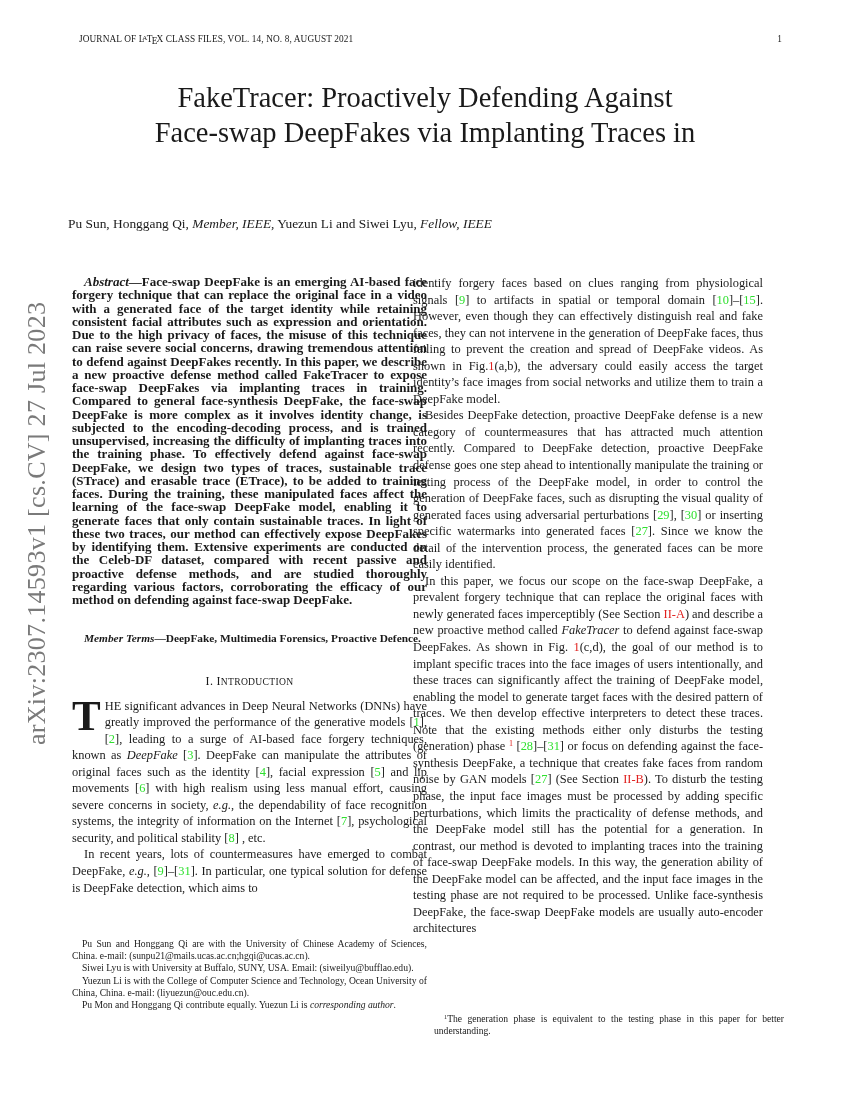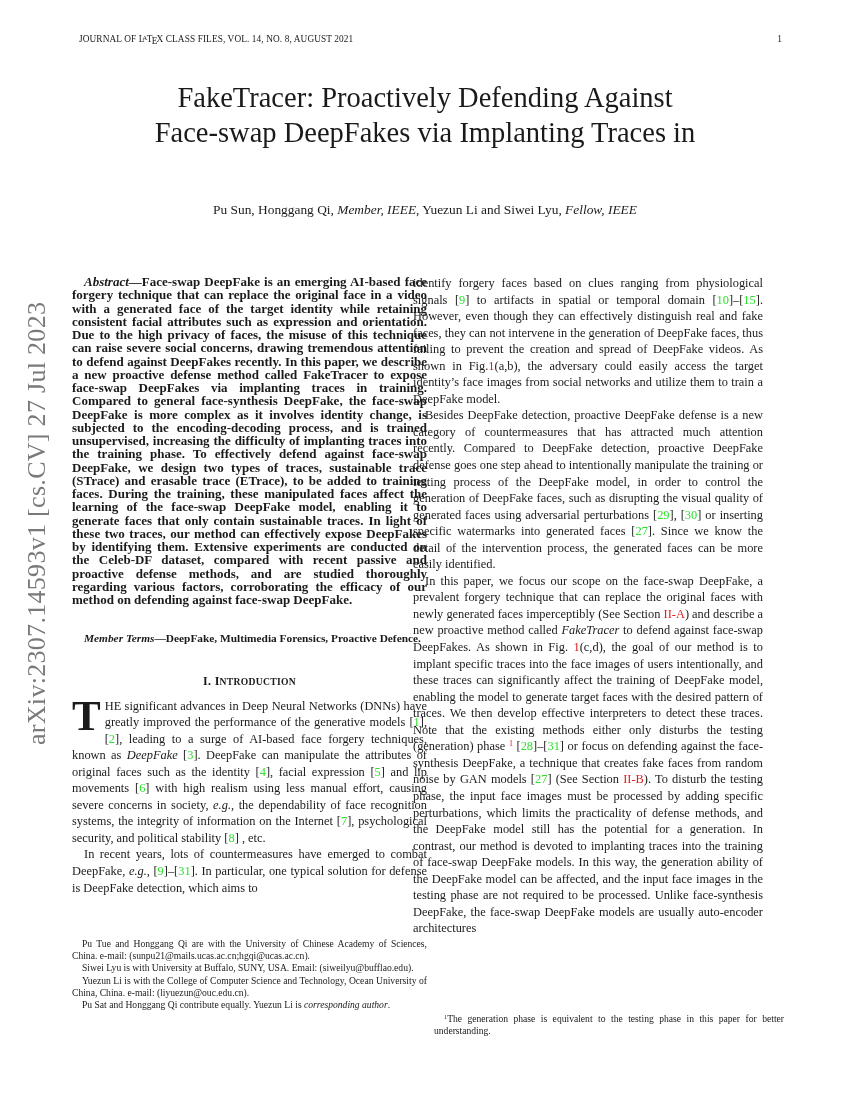--- a/index.html
+++ b/index.html
@@ -7,40 +7,40 @@
          font-family: "Liberation Serif", "DejaVu Serif", serif; color: #1a1a1a; }
   .running-header { position: absolute; top: 34px; left: 68px; right: 68px; height: 14px;
                     font-size: 9.3px; letter-spacing: 0.1px; }
   .running-header .left { position: absolute; left: 11px; top: 0; }
   .running-header .right { position: absolute; right: 0; top: 0; }
   .latex-a { font-size: 0.75em; vertical-align: 0.25em; margin-left: -0.3em; margin-right: -0.1em; }
   .latex-e { vertical-align: -0.2em; margin-left: -0.1em; margin-right: -0.1em; }
 
   .title { position: absolute; top: 80px; left: 68px; right: 68px; text-align: center;
            font-size: 28.5px; line-height: 35px; }
-  .authors { position: absolute; top: 202px; left: 68px; right: 68px; text-align: center;
+  .authors { position: absolute; top: 216px; left: 68px; right: 68px; text-align: left;
              font-size: 13.4px; }
   .authors i { font-style: italic; }
 
   .arxiv { position: absolute; left: 22px; top: 745px; transform-origin: 0 0;
            transform: rotate(-90deg); font-size: 26px; color: #7a7a7a; white-space: nowrap;
            letter-spacing: 0.3px; }
 
   .col { position: absolute; top: 275px; width: 355px; }
   .col-left { left: 72px; }
   .col-right { left: 413px; width: 350px; top: 275px; }
 
   .abstract { font-size: 13px; line-height: 13.25px; font-weight: bold; text-align: justify;
               text-indent: 12px; margin: 0; }
   .abstract .lead { font-style: italic; font-weight: bold; }
   .index-terms { font-size: 11.35px; line-height: 13.25px; font-weight: bold; text-align: justify;
                  text-indent: 12px; margin: 26px 0 0 0; }
   .index-terms .lead { font-style: italic; }
 
-  .section-heading { text-align: center; font-size: 12px; margin: 28px 0 9px 0; letter-spacing: 0.3px; font-weight: bold; }
+  .section-heading { text-align: center; font-size: 12px; margin: 28px 0 9px 0; letter-spacing: 0.3px; }
   .section-heading .sc { font-size: 9.6px; }
 
   p.body { font-size: 12.4px; line-height: 16.55px; text-align: justify; margin: 0;
            text-indent: 12px; hyphens: auto; }
   p.body.first { text-indent: 0; }
   .dropcap { float: left; font-size: 43px; line-height: 34px; margin: 1px 4px 0 0; font-weight: bold; }
   .cite { color: #2ee02e; }
   .ref { color: #e0201e; }
   i { font-style: italic; }
 
@@ -75,24 +75,24 @@
   <p class="index-terms"><span class="lead">Member Terms</span><span>—</span><span>DeepFake, Multimedia Forensics, Proactive Defence.</span></p>
 
   <div class="section-heading"><span>I. </span><span>I</span><span class="sc">NTRODUCTION</span></div>
 
   <p class="body first"><span class="dropcap">T</span><span>HE significant advances in Deep Neural Networks (DNNs) have greatly improved the performance of the generative models </span>[<a class="cite">1</a>]<span>, </span>[<a class="cite">2</a>]<span>, leading to a surge of AI-based face forgery techniques, known as </span><i>DeepFake</i><span> [</span><a class="cite">3</a><span>]. DeepFake can manipulate the attributes of original faces such as the identity [</span><a class="cite">4</a><span>], facial expression [</span><a class="cite">5</a><span>] and lip movements [</span><a class="cite">6</a><span>] with high realism using less manual effort, causing severe concerns in society, </span><i>e.g.</i><span>, the dependability of face recognition systems, the integrity of information on the Internet [</span><a class="cite">7</a><span>], psychological security, and political stability [</span><a class="cite">8</a><span>] , etc.</span></p>
 
   <p class="body"><span>In recent years, lots of countermeasures have emerged to combat DeepFake, </span><i>e.g.</i><span>, [</span><a class="cite">9</a><span>]–[</span><a class="cite">31</a><span id="p2-split-left">]. In particular, one typical solution for defense is DeepFake detection, which aims to</span></p>
 </div>
 
 <div class="footnotes-left">
-  <p>Pu Tue and Honggang Qi are with the University of Chinese Academy of Sciences, China. e-mail: (sunpu21@mails.ucas.ac.cn;hgqi@ucas.ac.cn).</p>
+  <p>Pu Sun and Honggang Qi are with the University of Chinese Academy of Sciences, China. e-mail: (sunpu21@mails.ucas.ac.cn;hgqi@ucas.ac.cn).</p>
   <p>Siwei Lyu is with University at Buffalo, SUNY, USA. Email: (siweilyu@bufflao.edu).</p>
   <p>Yuezun Li is with the College of Computer Science and Technology, Ocean University of China, China. e-mail: (liyuezun@ouc.edu.cn).</p>
-  <p><span>Pu Sat and Honggang Qi contribute equally. Yuezun Li is </span><i>corresponding author</i><span>.</span></p>
+  <p><span>Pu Mon and Honggang Qi contribute equally. Yuezun Li is </span><i>corresponding author</i><span>.</span></p>
 </div>
 
 <div class="col col-right">
   <p class="body first"><span id="p2-split-right">identify forgery faces based on clues ranging from physiological signals [</span><a class="cite">9</a><span>] to artifacts in spatial or temporal domain [</span><a class="cite">10</a><span>]–[</span><a class="cite">15</a><span>]. However, even though they can effectively distinguish real and fake faces, they can not intervene in the generation of DeepFake faces, thus failing to prevent the creation and spread of DeepFake videos. As shown in Fig.</span><a class="ref">1</a><span>(a,b), the adversary could easily access the target identity’s face images from social networks and utilize them to train a DeepFake model.</span></p>
 
   <p class="body"><span>Besides DeepFake detection, proactive DeepFake defense is a new category of countermeasures that has attracted much attention recently. Compared to DeepFake detection, proactive DeepFake defense goes one step ahead to intentionally manipulate the training or testing process of the DeepFake model, in order to control the generation of DeepFake faces, such as disrupting the visual quality of generated faces using adversarial perturbations [</span><a class="cite">29</a><span>], [</span><a class="cite">30</a><span>] or inserting specific watermarks into generated faces [</span><a class="cite">27</a><span>]. Since we know the detail of the intervention process, the generated faces can be more easily identified.</span></p>
 
   <p class="body"><span>In this paper, we focus our scope on the face-swap DeepFake, a prevalent forgery technique that can replace the original faces with newly generated faces imperceptibly (See Section </span><a class="ref">II-A</a><span>) and describe a new proactive method called </span><i>FakeTracer</i><span> to defend against face-swap DeepFakes. As shown in Fig. </span><a class="ref">1</a><span>(c,d), the goal of our method is to implant specific traces into the face images of users intentionally, and these traces can significantly affect the training of DeepFake model, enabling the model to generate target faces with the desired pattern of traces. We then develop effective interpreters to detect these traces. Note that the existing methods either only disturbs the testing (generation) phase </span><sup><a class="ref">1</a></sup><span> [</span><a class="cite">28</a><span>]–[</span><a class="cite">31</a><span>] or focus on defending against the face-synthesis DeepFake, a technique that creates fake faces from random noise by GAN models [</span><a class="cite">27</a><span>] (See Section </span><a class="ref">II-B</a><span>). To disturb the testing phase, the input face images must be processed by adding specific perturbations, which limits the practicality of defense methods, and the DeepFake model still has the potential for a generation. In contrast, our method is devoted to implanting traces into the training of face-swap DeepFake models. In this way, the generation ability of the DeepFake model can be affected, and the input face images in the testing phase are not required to be processed. Unlike face-synthesis DeepFake, the face-swap DeepFake models are usually auto-encoder architectures</span></p>
 </div>
 

